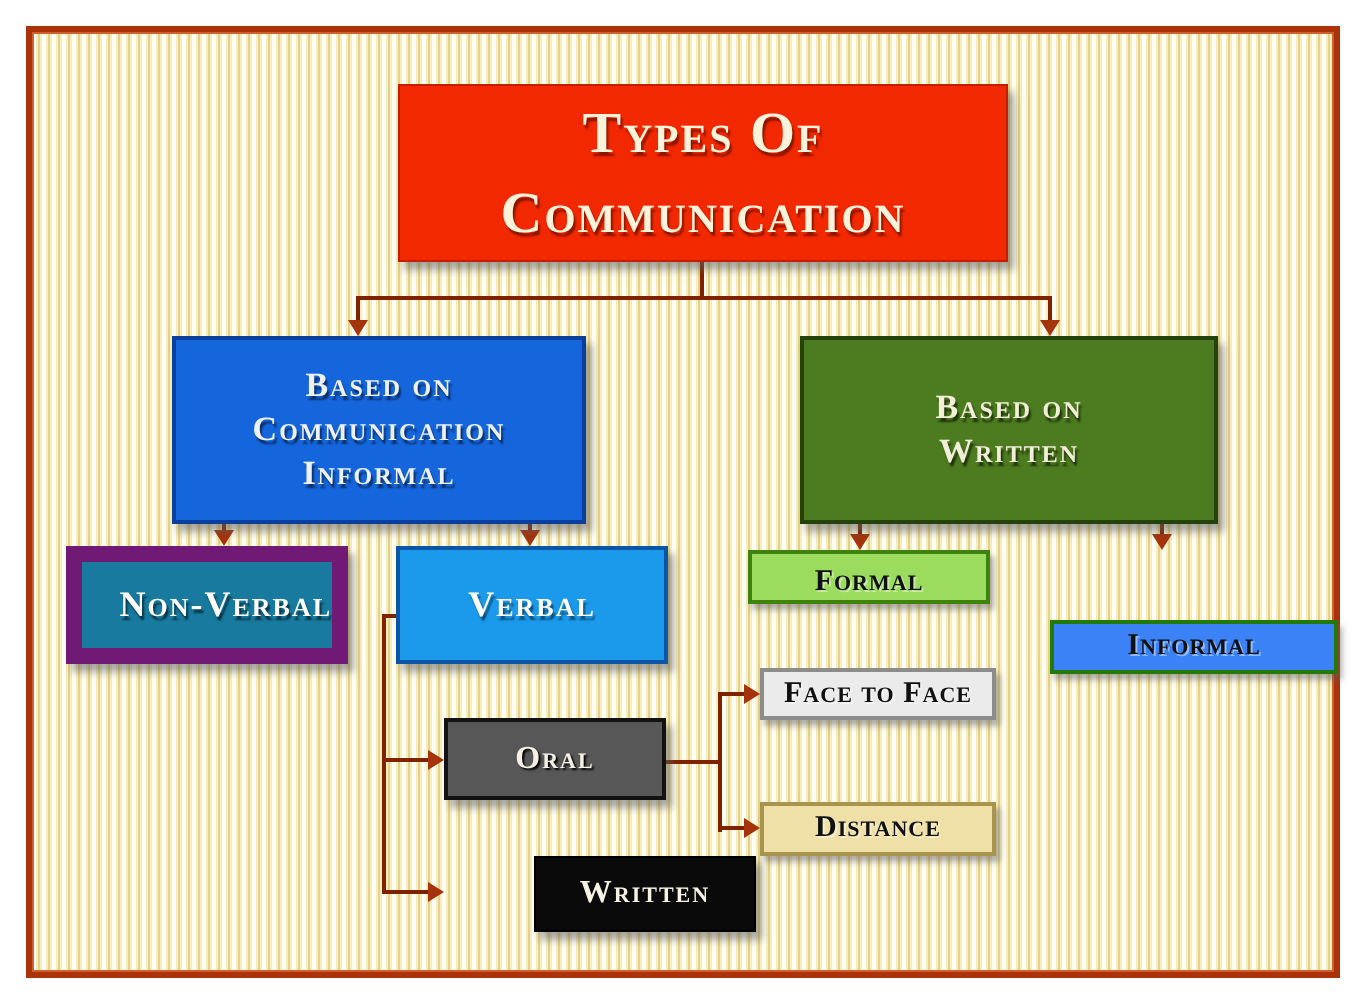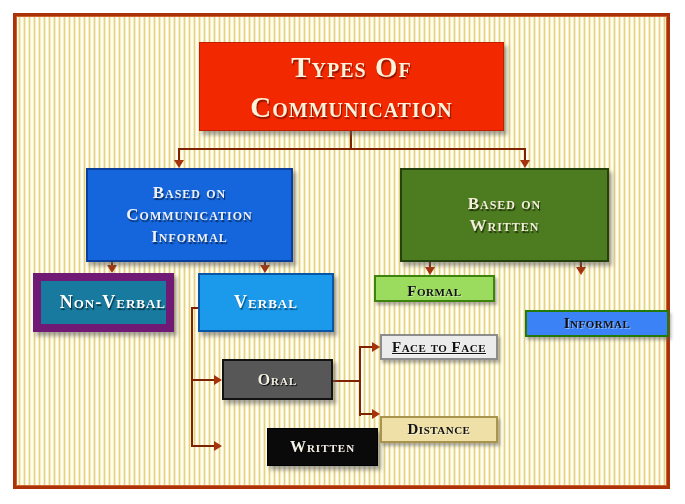--- a/index.html
+++ b/index.html
@@ -58,22 +58,22 @@
   }
   .written {
     left:222px; top:428px; width:111px; height:38px;
     background:#0a0a0a; border:1px solid #000;
     color:#f6f2e6; font-size:16px; letter-spacing:1px;margin-left:45px;
   }
   .leaf { height:27px; font-size:15px; letter-spacing:0.5px; color:#111;
     text-shadow:1px 1px 0 rgba(255,255,255,0.45); box-shadow:2px 3px 3px rgba(95,95,95,0.5); }
   .formal   { left:374px; top:275px; width:121px; background:#9bdb5e; border:2px solid #3f830f;justify-content:flex-end; }
   .informal { left:525px; top:275px; width:144px; background:#3b82f6; border:2px solid #237a08;margin-top:35px; }
-  .face     { left:380px; top:334px; width:118px; height:26px; background:#ebebeb; border:2px solid #8c8c8c;text-decoration:underline; }
-  .distance { left:380px; top:401px; width:118px; background:#eee0a6; border:2px solid #a8944d;margin-top:15px; }
+  .face     { left:380px; top:334px; width:118px; height:26px; background:#ebebeb; border:2px solid #8c8c8c; }
+  .distance { left:380px; top:401px; width:118px; background:#eee0a6; border:2px solid #a8944d; }
   .cline { position:absolute; background:#7e2200; }
   .arrow-down { position:absolute; width:0; height:0;
     border-left:5px solid transparent; border-right:5px solid transparent;
     border-top:8px solid #a5330c; }
   .arrow-right { position:absolute; width:0; height:0;
     border-top:5px solid transparent; border-bottom:5px solid transparent;
     border-left:8px solid #a5330c; }
 </style>
 </head>
 <body>

